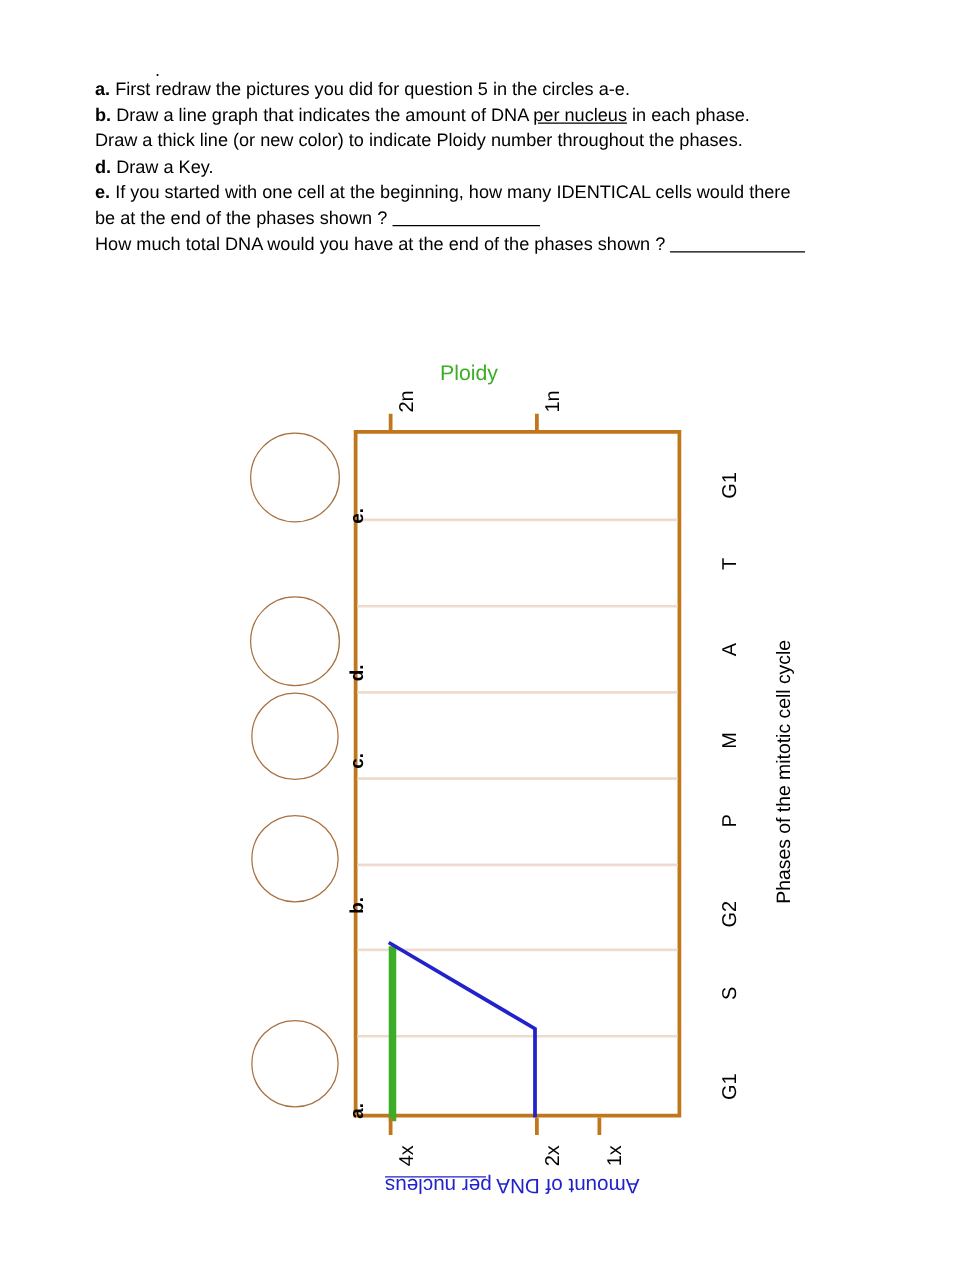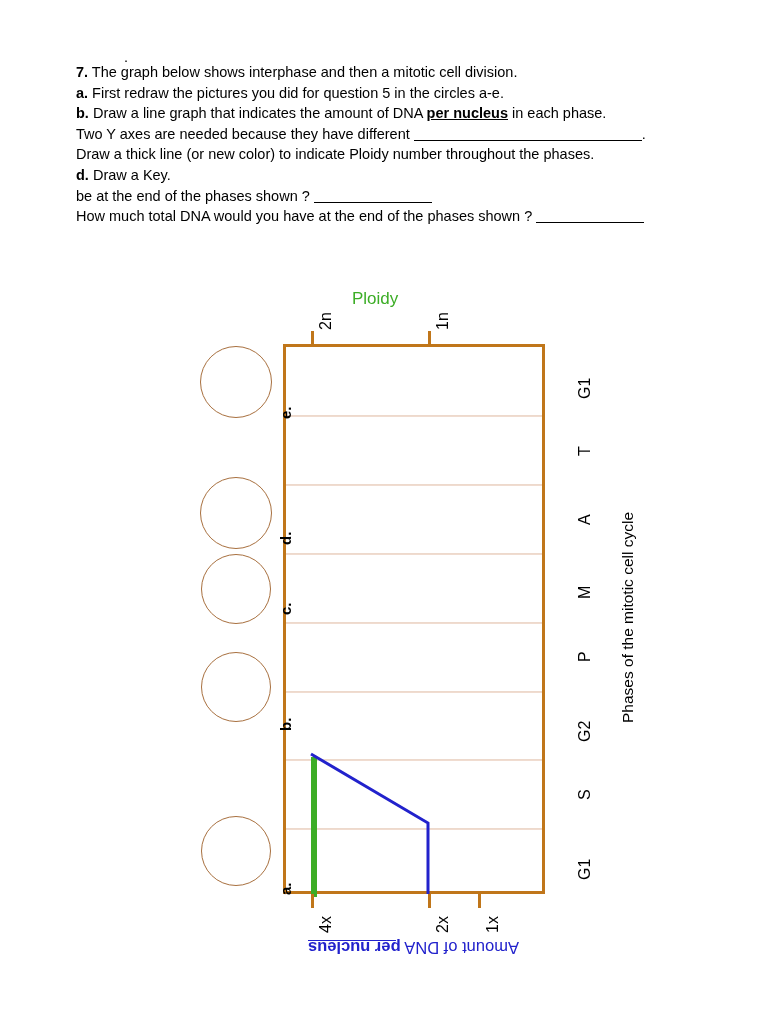--- a/index.html
+++ b/index.html
@@ -24,21 +24,21 @@
     width: 640px;
     font-size: 14.5px;
     line-height: 20.6px;
     color: #000;
   }
   #question-block .qline {
     white-space: nowrap;
   }
   .b { font-weight: bold; }
   .u { }
-  .bu { font-weight: bold; text-decoration: underline; }
+  .bu { font-weight: normal; text-decoration: underline; }
   .stray-dot {
     position: absolute;
     left: 48px;
     top: -10px;
     font-size: 14.5px;
     line-height: 10px;
   }
   .blank-long {
     display: inline-block;
     width: 228px;
@@ -167,33 +167,32 @@
     color: #000;
     white-space: nowrap;
   }
 </style>
 </head>
 <body>
 
 <div id="question-block">
   <span class="stray-dot">.</span>
 
-  <div class="qline"><span class="b">7.</span><span> The graph below shows interphase and then a mitotic cell division.</span></div>
 
   <div class="qline"><span class="b">a.</span><span> First redraw the pictures you did for question 5 in the circles a-e.</span></div>
 
   <div class="qline"><span class="b">b.</span><span> Draw a line graph that indicates the amount of DNA </span><span class="bu">per nucleus</span><span> in each phase.</span></div>
 
 
-  <div class="qline"><span>Two Y axes are needed because they have different </span><span class="blank-long"></span><span>.</span></div>
 
   <div class="qline"><span>Draw a thick line (or new color) to indicate Ploidy number throughout the phases.</span></div>
 
   <div class="qline"><span class="b">d.</span><span> Draw a Key.</span></div>
 
+  <div class="qline"><span class="b">e.</span><span> If you started with one cell at the beginning, how many IDENTICAL cells would there</span></div>
 
   <div class="qline"><span>be at the end of the phases shown ?  </span><span class="blank-mid"></span></div>
 
   <div class="qline"><span>How much </span><span class="u">total</span><span> DNA would you have at the end of the phases shown ?  </span><span class="blank-short"></span></div>
 </div>
 
 <div id="chart-figure">
 
   <div id="ploidy-title">Ploidy</div>
 

